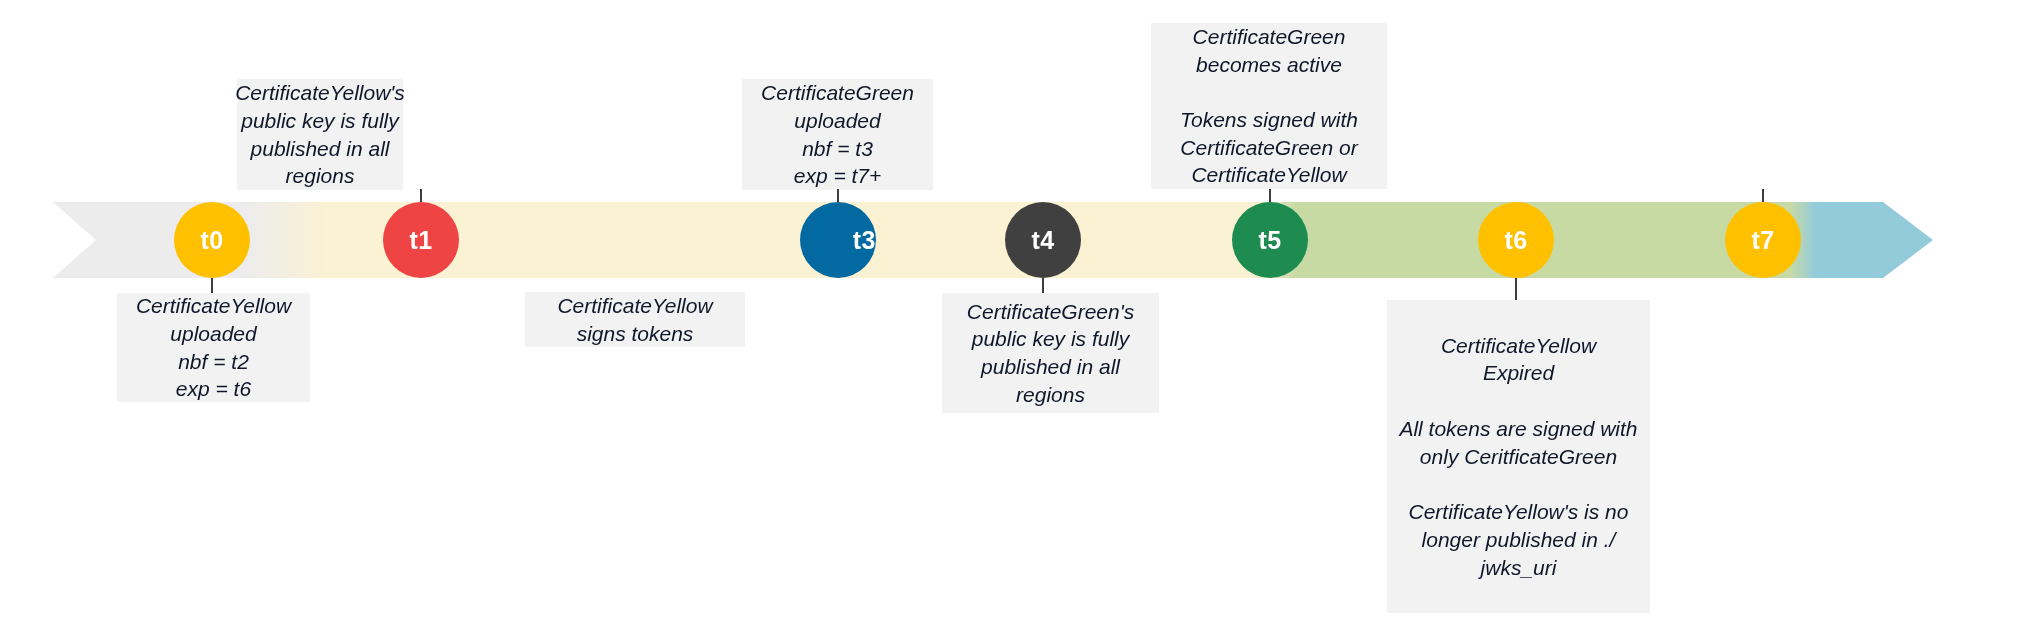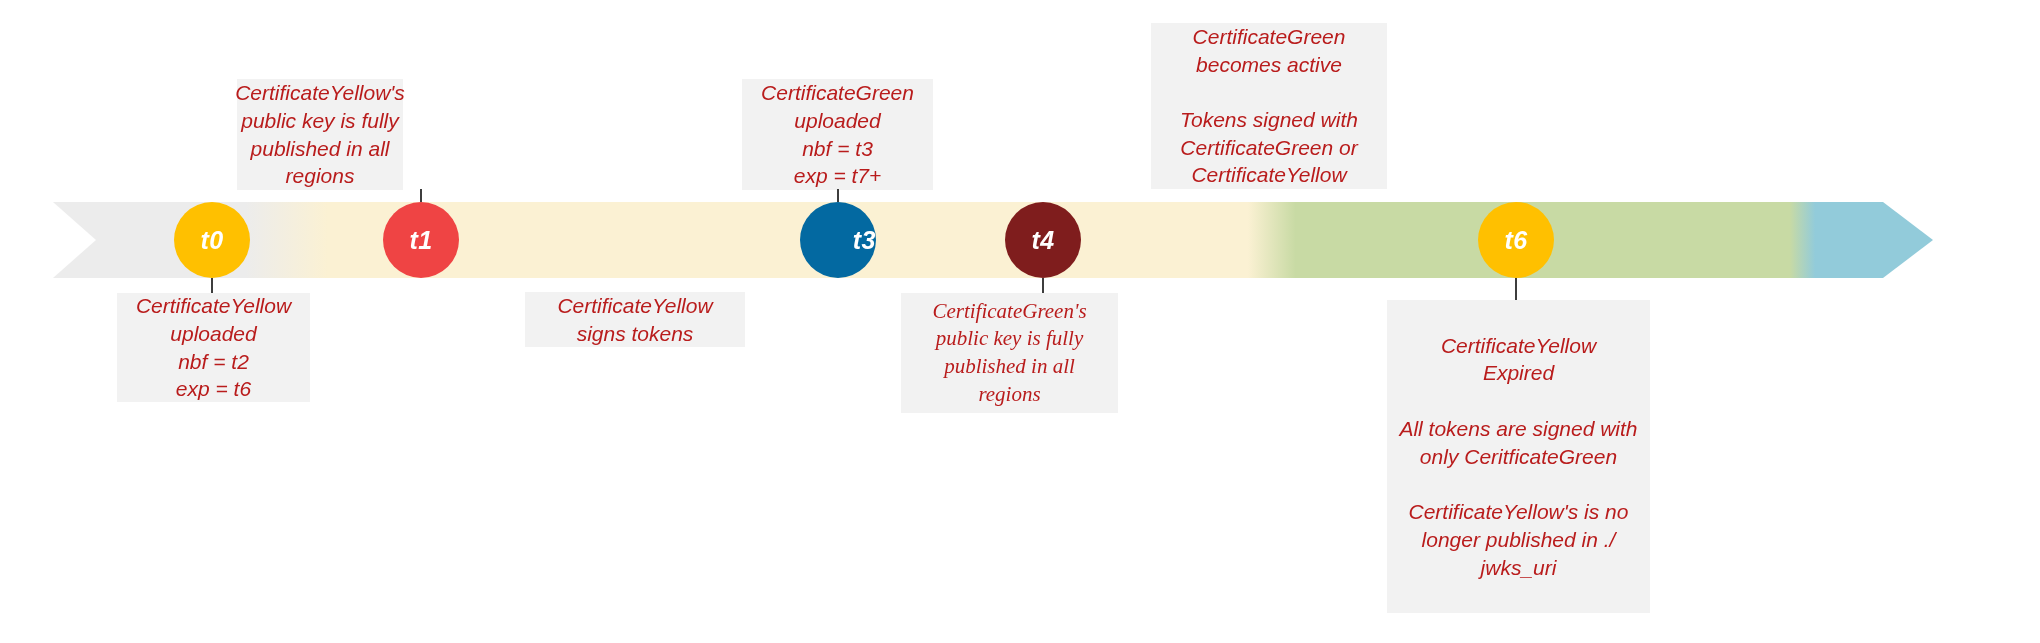--- a/index.html
+++ b/index.html
@@ -64,39 +64,38 @@
     border-radius: 50%;
     display: flex;
     align-items: center;
     justify-content: center;
     z-index: 3;
   }
   .node-label {
     color: #ffffff;
     font-size: 25px;
     font-weight: bold;
-    font-style: italic;
     letter-spacing: 0.5px;
   }
   .tick {
     position: absolute;
     left: 50%;
     margin-left: -1px;
     width: 2px;
     background: #3d3d3d;
     z-index: 2;
   }
   .tick.above { top: -13px;  height: 13px; }
   .tick.below { bottom: -15px; height: 15px; }
 
   
   .note {
     position: absolute;
     background: #F2F2F2;
-    color: #b91c1c;
+    color: #0f172a;
     font-style: italic;
     font-size: 21px;
     line-height: 1.32;
     text-align: center;
     white-space: pre-line;
     display: flex;
     align-items: center;
     justify-content: center;
     z-index: 1;
     box-sizing: border-box;
@@ -120,21 +119,21 @@
   <div class="note" style="left:237px;  top:79px;  width:166px; height:111px;">CertificateYellow's
 public key is fully
 published in all
 regions</div>
   <div class="note" style="left:525px;  top:292px; width:220px; height:55px;">CertificateYellow
 signs tokens</div>
   <div class="note" style="left:742px;  top:79px;  width:191px; height:111px;">CertificateGreen
 uploaded
 nbf = t3
 exp = t7+</div>
-  <div class="note" style="left:901px;  top:293px; width:217px; height:120px;font-family:Liberation Serif, serif;">CertificateGreen's
+  <div class="note" style="left:942px;  top:293px; width:217px; height:120px;">CertificateGreen's
 public key is fully
 published in all
 regions</div>
   <div class="note" style="left:1151px; top:23px;  width:236px; height:166px;">CertificateGreen
 becomes active
 
 Tokens signed with
 CertificateGreen or
 CertificateYellow</div>
   <div class="note" style="left:1387px; top:300px; width:263px; height:313px;">CertificateYellow
@@ -152,22 +151,30 @@
     <span class="node-label">t0</span>
   </div>
   <div class="node" style="left: 383px; background: #ef4444;">
     <span class="tick above"></span>
     <span class="node-label">t1</span>
   </div>
   <div class="node" style="left: 800px; background: #0369a1; justify-content: flex-end;">
     <span class="tick above"></span>
     <span class="node-label">t3</span>
   </div>
-  <div class="node" style="left: 1005px; background: #7f1d1d;">
+  <div class="node" style="left: 1005px; background: #404040;">
     <span class="tick below"></span>
     <span class="node-label">t4</span>
+  </div>
+  <div class="node" style="left: 1232px; background: rgb(30, 140, 81);">
+    <span class="tick above"></span>
+    <span class="node-label">t5</span>
   </div>
   <div class="node" style="left: 1478px; background: rgb(255, 192, 0);">
     <span class="tick below" style="bottom:-22px; height:22px;"></span>
     <span class="node-label">t6</span>
   </div>
+  <div class="node" style="left: 1725px; background: rgb(255, 192, 0);">
+    <span class="tick above"></span>
+    <span class="node-label">t7</span>
+  </div>
 
 </div>
 
 </body></html>

